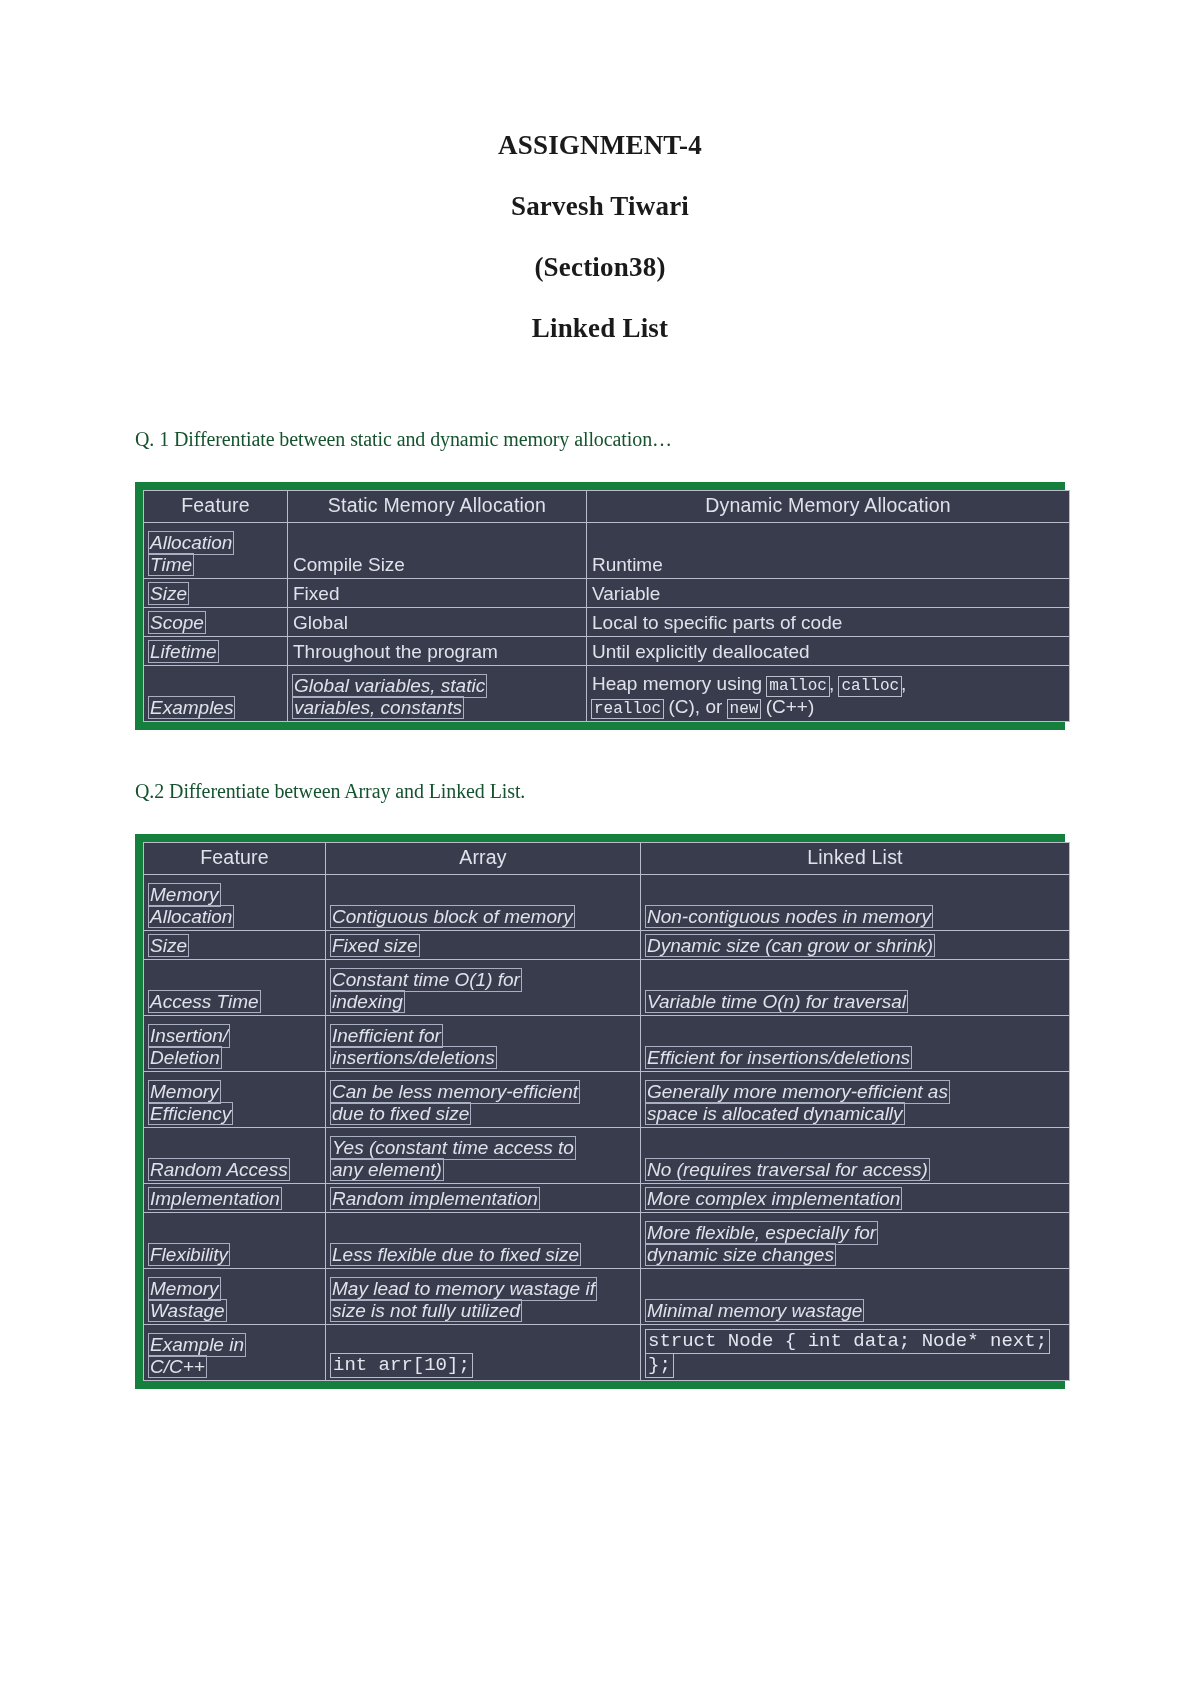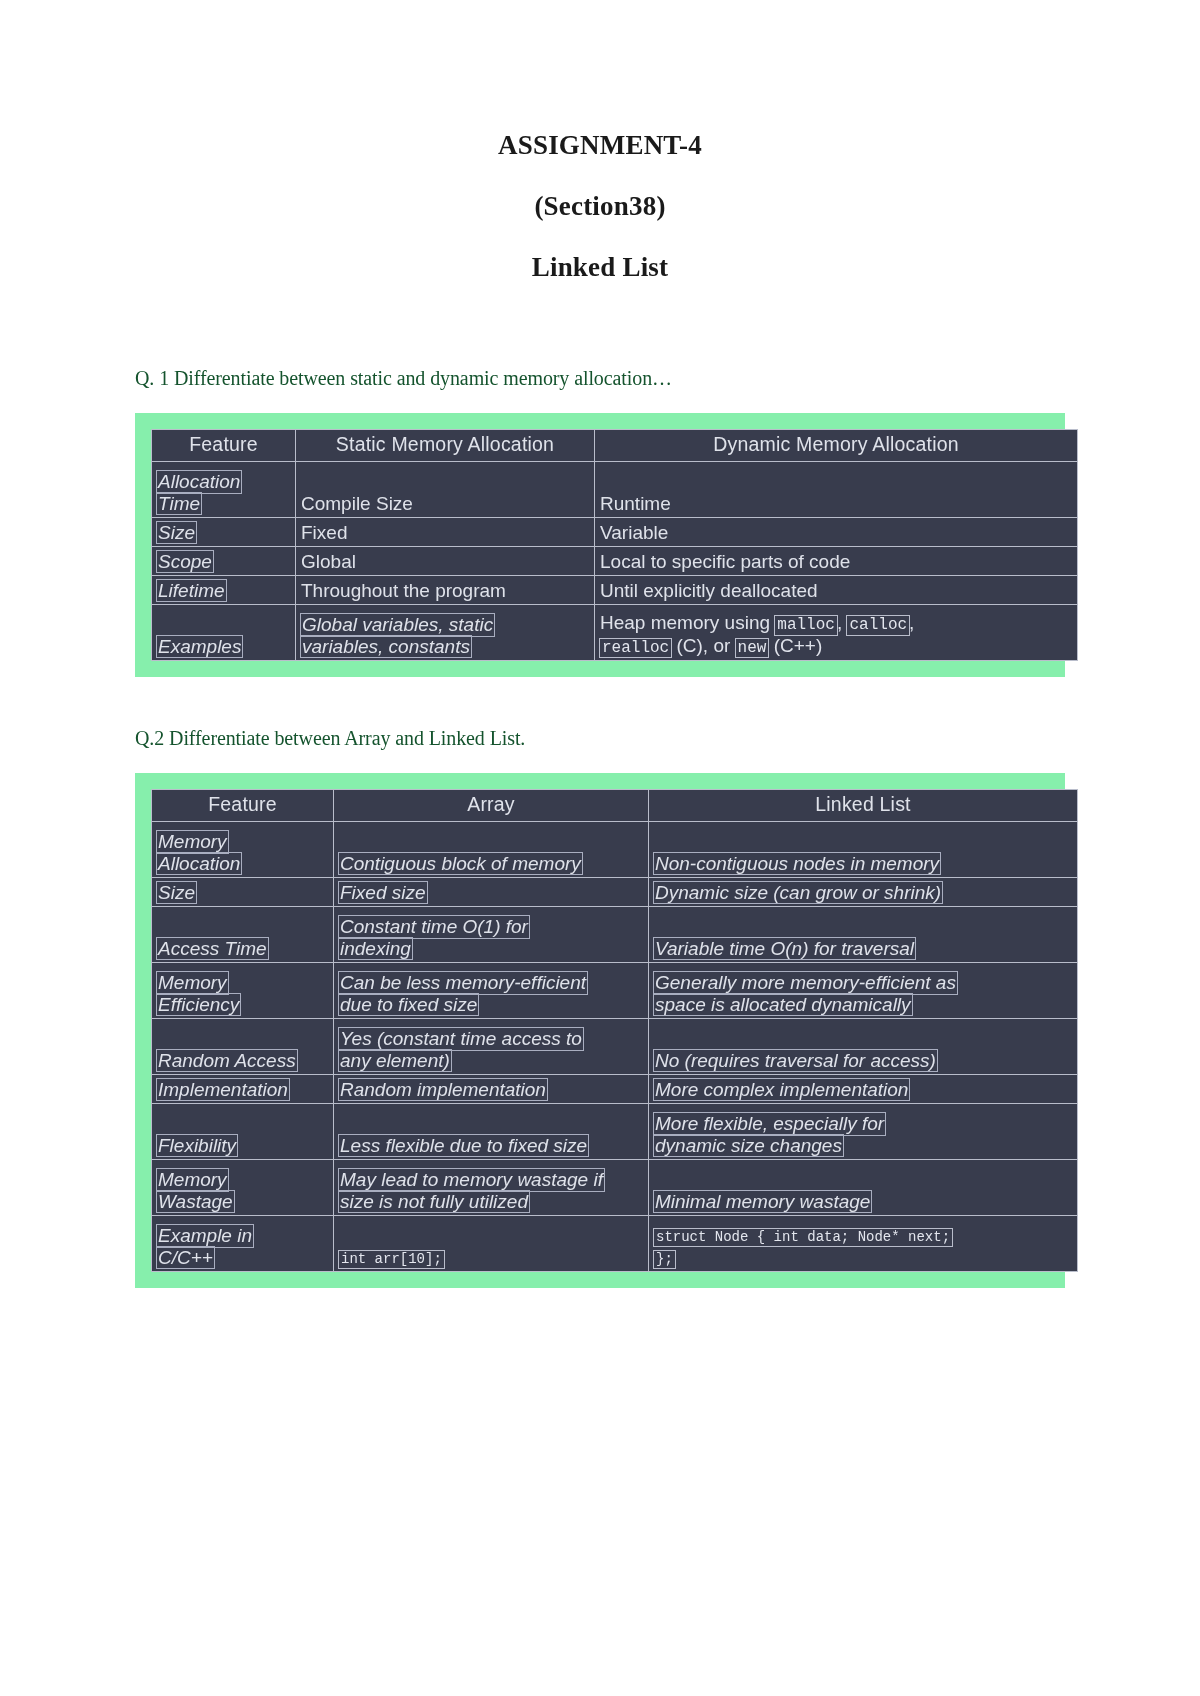--- a/index.html
+++ b/index.html
@@ -47,23 +47,23 @@
     color: #14532d;
     margin: 0;
     line-height: 1.3;
     letter-spacing: -0.1px;
   }
   .q1 { margin-top: 82px; }
   .q2 { margin-top: 48px; }
 
   
   .tbl-wrap {
-    margin-top: 22px;
-    background: #86efac;
-    padding: 16px;
+    margin-top: 30px;
+    background: #15803d;
+    padding: 8px;
     box-sizing: border-box;
   }
   table.grid {
     border-collapse: collapse;
     width: 100%;
     table-layout: fixed;
     background: #393d4e;
     font-family: "Liberation Sans", sans-serif;
   }
   table.grid td, table.grid th {
@@ -104,21 +104,21 @@
     letter-spacing: 0px;
     outline: 1px solid #b9bdcb;
     padding: 0 2px;
     display: inline-block;
     line-height: 1.15;
     vertical-align: baseline;
     color: #e3e6ee;
   }
   code.monoblock {
     font-family: "Liberation Mono", monospace;
-    font-size: 14px;
+    font-size: 19px;
     outline: 1px solid #b9bdcb;
     padding: 0 2px;
     display: inline-block;
     line-height: 1.2;
     color: #e3e6ee;
   }
 
   
   table.t1 col.c1 { width: 144px; }
   table.t1 col.c2 { width: 299px; }
@@ -132,20 +132,21 @@
   .h-tall td { height: 56px; }
   .h-short td { height: 29px; }
 </style>
 </head>
 <body>
 
 <div class="page">
 
   <div class="title-block">
     <div class="title-line">ASSIGNMENT-4</div>
+    <div class="title-line">Sarvesh Tiwari</div>
     <div class="title-line">(Section38)</div>
     <div class="title-line">Linked List</div>
   </div>
 
   <p class="question q1">Q. 1 Differentiate between static and dynamic memory allocation…</p>
 
   <div class="tbl-wrap">
     <table class="grid t1">
       <colgroup>
           <col class="c1">
@@ -217,20 +218,25 @@
           <td class="feat"><span class="cellline"><span class="fw">Size</span></span></td>
           <td class="feat"><span class="cellline"><span class="fw">Fixed size</span></span></td>
           <td class="feat"><span class="cellline"><span class="fw">Dynamic size (can grow or shrink)</span></span></td>
         </tr>
         <tr class="h-tall">
           <td class="feat"><span class="cellline"><span class="fw">Access Time</span></span></td>
           <td class="feat"><span class="cellline"><span class="fw">Constant time O(1) for</span></span><span class="cellline"><span class="fw">indexing</span></span></td>
           <td class="feat"><span class="cellline"><span class="fw">Variable time O(n) for traversal</span></span></td>
         </tr>
         <tr class="h-tall">
+          <td class="feat"><span class="cellline"><span class="fw">Insertion/</span></span><span class="cellline"><span class="fw">Deletion</span></span></td>
+          <td class="feat"><span class="cellline"><span class="fw">Inefficient for</span></span><span class="cellline"><span class="fw">insertions/deletions</span></span></td>
+          <td class="feat"><span class="cellline"><span class="fw">Efficient for insertions/deletions</span></span></td>
+        </tr>
+        <tr class="h-tall">
           <td class="feat"><span class="cellline"><span class="fw">Memory</span></span><span class="cellline"><span class="fw">Efficiency</span></span></td>
           <td class="feat"><span class="cellline"><span class="fw">Can be less memory-efficient</span></span><span class="cellline"><span class="fw">due to fixed size</span></span></td>
           <td class="feat"><span class="cellline"><span class="fw">Generally more memory-efficient as</span></span><span class="cellline"><span class="fw">space is allocated dynamically</span></span></td>
         </tr>
         <tr class="h-tall">
           <td class="feat"><span class="cellline"><span class="fw">Random Access</span></span></td>
           <td class="feat"><span class="cellline"><span class="fw">Yes (constant time access to</span></span><span class="cellline"><span class="fw">any element)</span></span></td>
           <td class="feat"><span class="cellline"><span class="fw">No (requires traversal for access)</span></span></td>
         </tr>
         <tr class="h-short">

